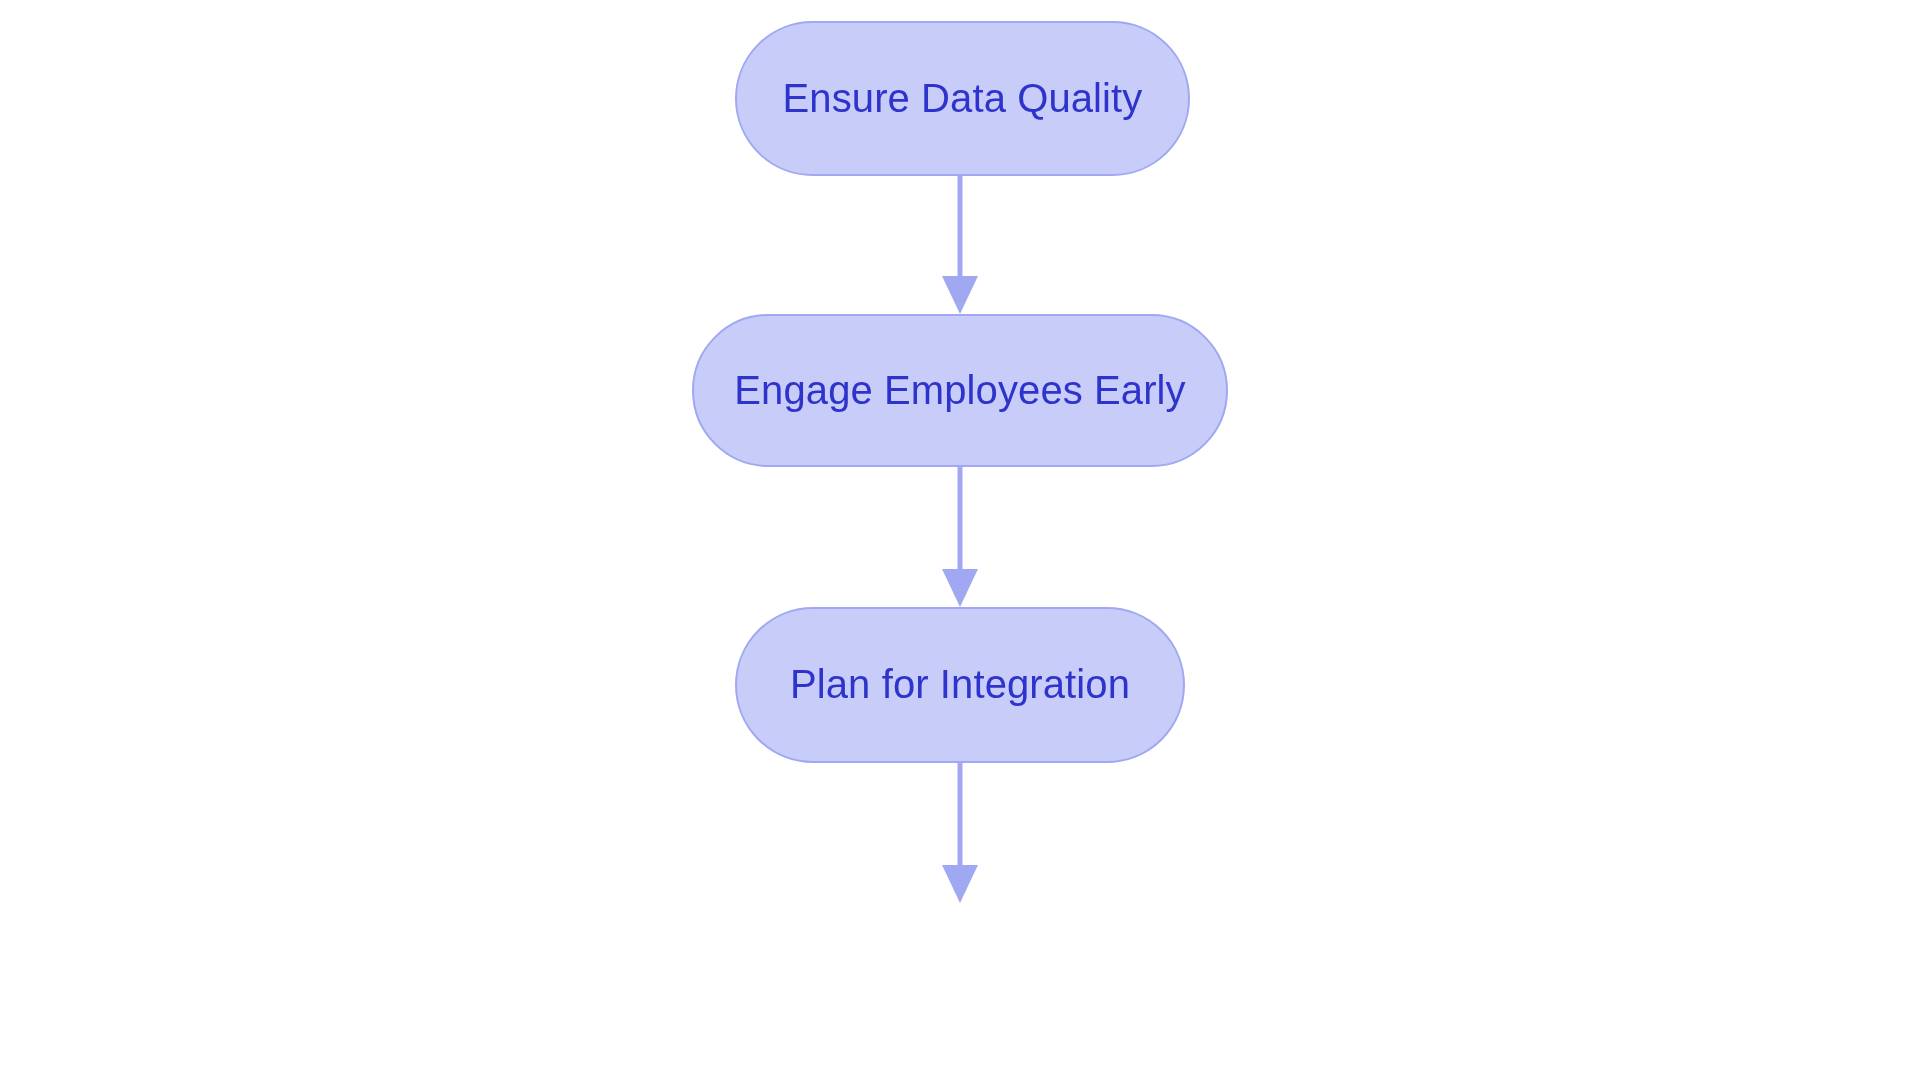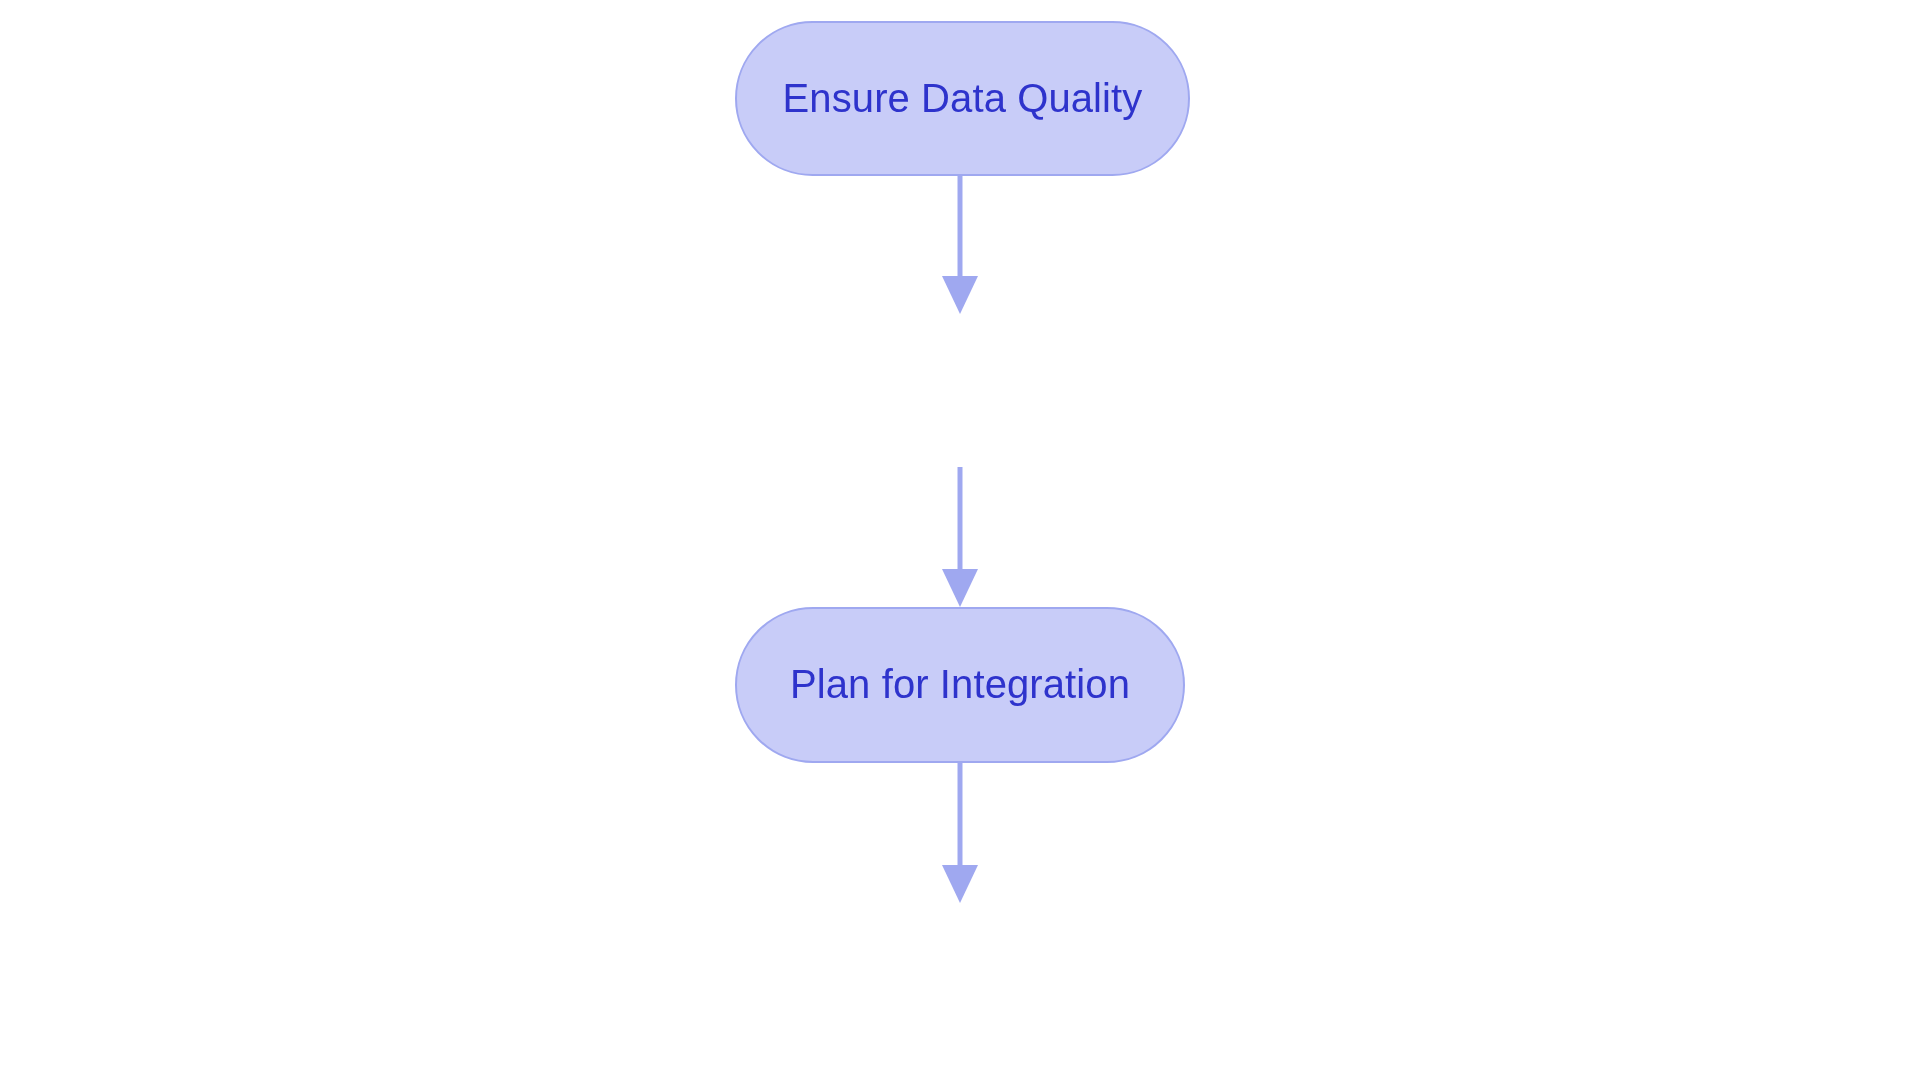--- a/index.html
+++ b/index.html
@@ -72,19 +72,22 @@
 
   <svg class="flow-arrow" style="left:930px; top:763px; width:60px; height:142px;" viewBox="0 0 60 142">
     <line class="stem" x1="30" y1="0" x2="30" y2="122"></line>
     <polygon class="head" points="12,102 48,102 30,140"></polygon>
   </svg>
 
   <div class="flow-node" style="left:735px; top:21px; width:455px; height:155px;">
     <span class="node-label">Ensure Data Quality</span>
   </div>
 
+  <div class="flow-node" style="left:692px; top:314px; width:536px; height:153px;">
+    <span class="node-label">Engage Employees Early</span>
+  </div>
 
   <div class="flow-node" style="left:735px; top:607px; width:450px; height:156px;align-items:center;">
     <span class="node-label">Plan for Integration</span>
   </div>
 
 
 </div>
 
 </body></html>

